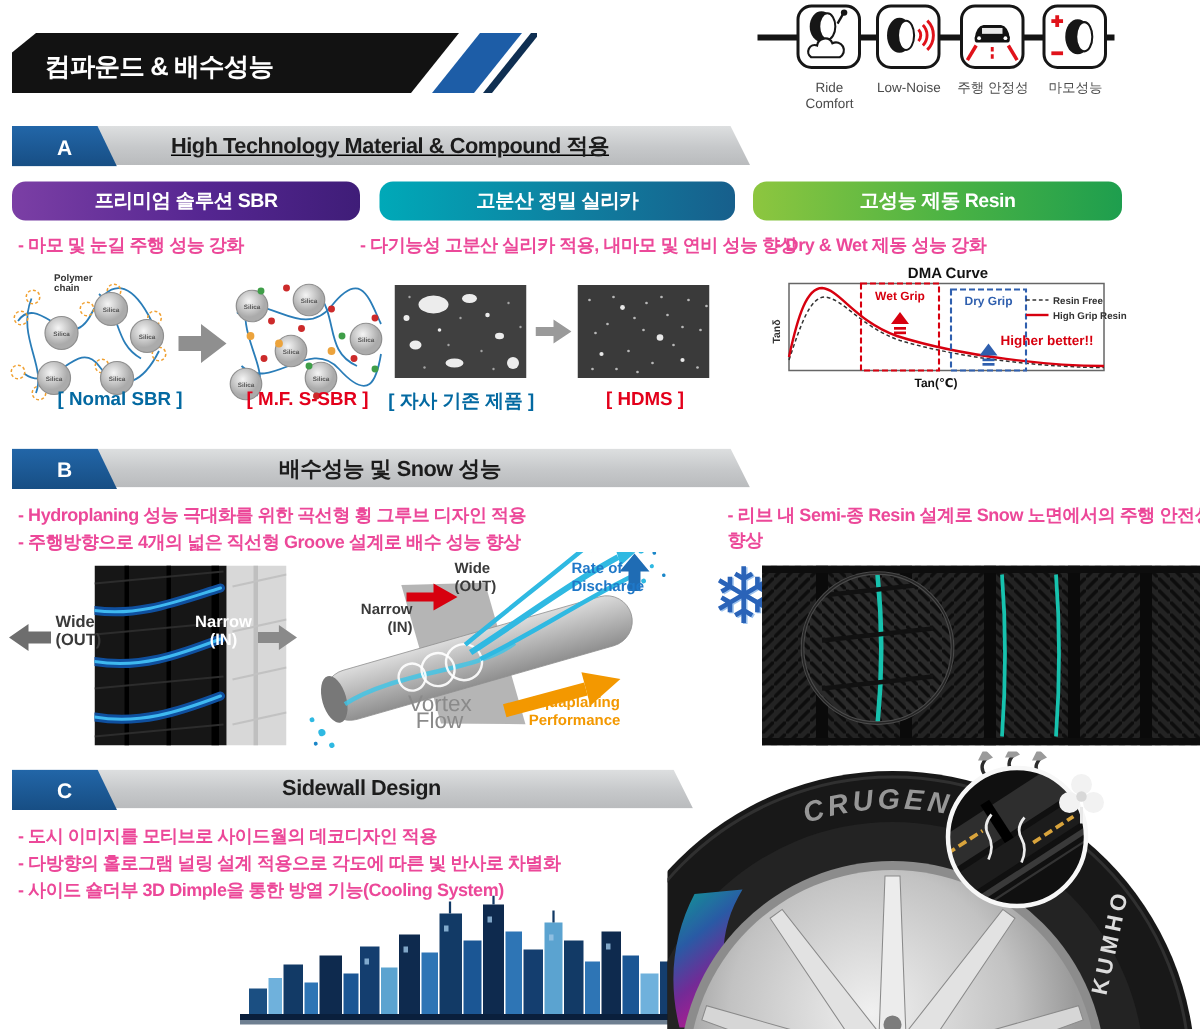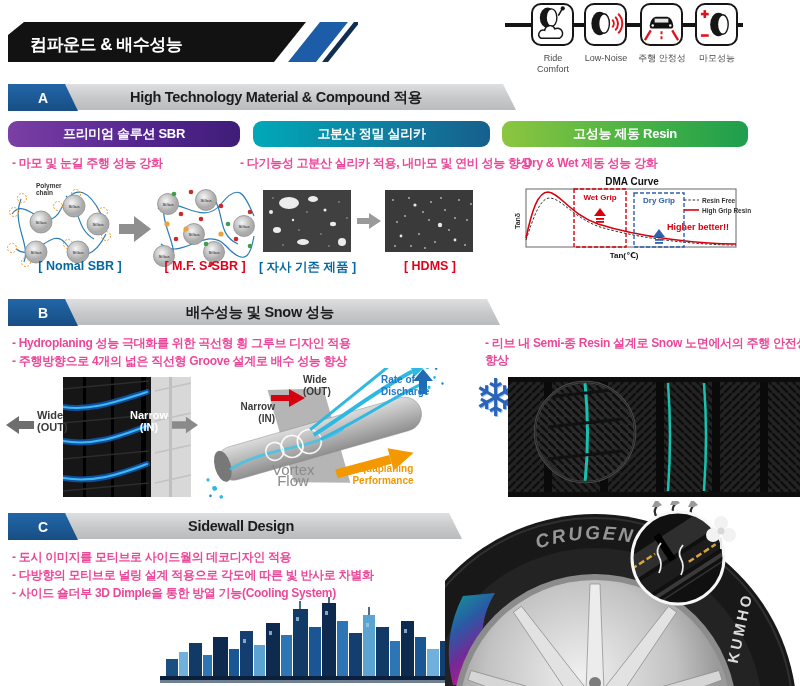--- a/index.html
+++ b/index.html
@@ -92,21 +92,21 @@
   <div class="feat-label" style="left:568px;">
     <div>Low-Noise</div>
   </div>
   <div class="feat-label" style="left:624px;">
     <div>주행 안정성</div>
   </div>
   <div class="feat-label" style="left:679px;">
     <div>마모성능</div>
   </div>
 
-  <div class="sec-bar" style="left:36px;top:84px;width:480px;">
+  <div class="sec-bar" style="left:20px;top:84px;width:480px;text-decoration:underline;">
     <span class="sec-title">High Technology Material &amp; Compound 적용</span>
   </div>
   <div class="sec-tab" style="left:8px;top:84px;">A</div>
 
   <div class="pill pill-purple" style="left:8px;top:121px;width:232px;">프리미엄 솔루션 SBR</div>
   <div class="pill pill-teal" style="left:253px;top:121px;width:237px;">고분산 정밀 실리카</div>
   <div class="pill pill-green" style="left:502px;top:121px;width:246px;">고성능 제동 Resin</div>
 
   <div class="abs bullet" style="left:12px;top:155px;">- 마모 및 눈길 주행 성능 강화</div>
   <div class="abs bullet" style="left:517px;top:155px;">- Dry &amp; Wet 제동 성능 강화</div>
@@ -440,21 +440,21 @@
     <circle cx="77" cy="55" r="50" fill="none" stroke="#4a4a4a" stroke-width="2.5"></circle>
     <circle cx="77" cy="55" r="50" fill="none" stroke="#1b1b1b" stroke-width="1" opacity=".8"></circle>
   </svg>
 
   <div class="sec-bar" style="left:20px;top:513px;width:442px;">
     <span class="sec-title">Sidewall Design</span>
   </div>
   <div class="sec-tab" style="left:8px;top:513px;">C</div>
 
   <div class="abs bullet" style="left:12px;top:549px;">- 도시 이미지를 모티브로 사이드월의 데코디자인 적용</div>
-  <div class="abs bullet" style="left:12px;top:567px;">- 다방향의 모티브로 널링 설계 적용으로 각도에 따른 빛 반사로 차별화</div>
+  <div class="abs bullet" style="left:12px;top:567px;">- 다방향의 홀로그램 널링 설계 적용으로 각도에 따른 빛 반사로 차별화</div>
   <div class="abs bullet" style="left:12px;top:585px;">- 사이드 숄더부 3D Dimple을 통한 방열 기능(Cooling System)</div>
 
   <svg class="abs" style="left:160px;top:597px;" width="322" height="88" viewBox="0 0 322 88">
     <g>
       <rect x="6" y="62" width="12" height="18" fill="#1b4f82"></rect>
         <rect x="19" y="55" width="9" height="25" fill="#6fb1dc"></rect>
       <rect x="29" y="46" width="13" height="34" fill="#123a66"></rect>
         <rect x="43" y="58" width="9" height="22" fill="#2e75b5"></rect>
       <rect x="53" y="40" width="15" height="40" fill="#0e2a4e"></rect>
         <rect x="69" y="52" width="10" height="28" fill="#1b5694"></rect>

